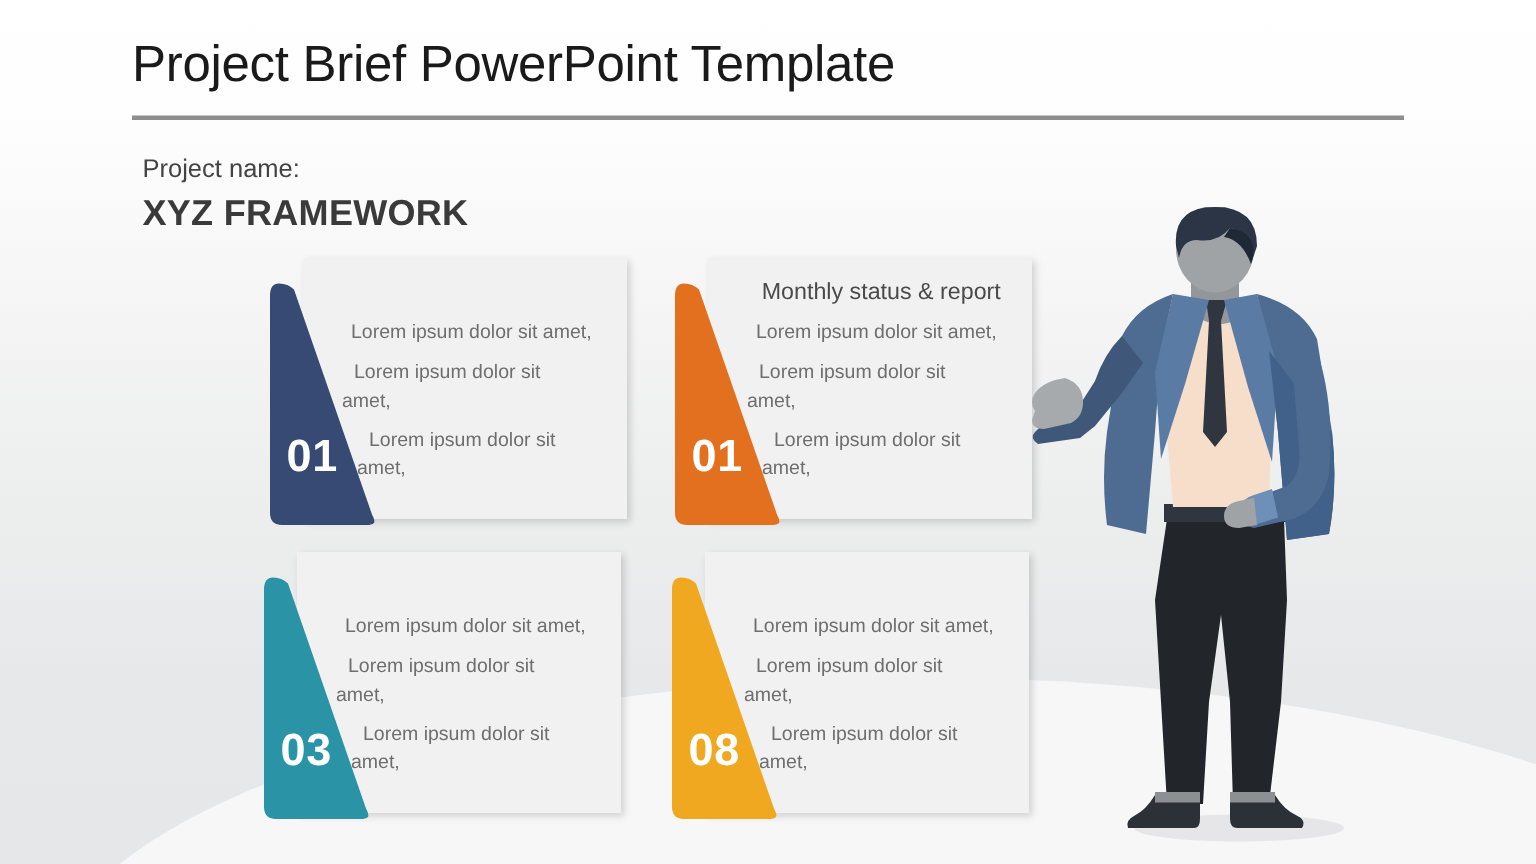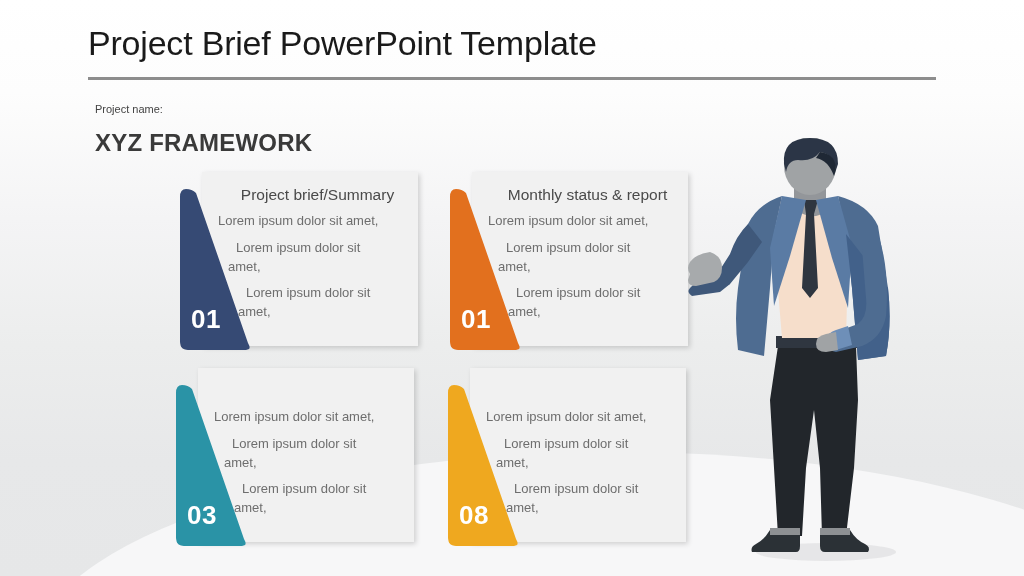--- a/index.html
+++ b/index.html
@@ -52,21 +52,21 @@
     left: 88px;
     top: 77px;
     width: 848px;
     height: 3px;
     background: #8d8d8d;
   }
   .project-label {
     position: absolute;
     left: 95px;
     top: 103px;
-    font-size: 11px;
+    font-size: 17px;
     color: #434343;
   }
   .project-value {
     position: absolute;
     left: 95px;
     top: 129px;
     font-size: 24px;
     font-weight: bold;
     color: #3a3a3a;
     letter-spacing: 0.2px;
@@ -94,22 +94,22 @@
     width: 72px;
     height: 169px;
     border-radius: 6px;
     overflow: hidden;
   }
   .card-wedge svg { display: block; }
 
   .card-number {
     position: absolute;
     left: 11px;
-    bottom: 18px;
-    font-size: 26px;
+    bottom: 30px;
+    font-size: 30px;
     font-weight: bold;
     color: #ffffff;
     letter-spacing: 0.5px;
     line-height: 1;
   }
   .card-heading {
     position: absolute;
     left: 40px;
     top: 14px;
     width: 195px;
@@ -120,21 +120,21 @@
   .card-body {
     position: absolute;
     left: 34px;
     top: 40px;
     width: 200px;
     font-size: 13px;
     color: #6e6e6e;
     line-height: 1.38;
   }
   .card-body p { margin: 0; }
-  .card-body p.l1 { margin-left: 4px;  margin-bottom: 9px; }
+  .card-body p.l1 { margin-left: 20px;  margin-bottom: 9px; }
   .card-body p.l2 { margin-left: 22px; margin-bottom: 1px; }
   .card-body p.l3 { margin-left: 14px; margin-bottom: 8px; }
   .card-body p.l4 { margin-left: 32px; margin-bottom: 1px; }
   .card-body p.l5 { margin-left: 24px; }
 
   
   #card-1 { left: 180px; top: 172px; }
   #card-2 { left: 450px; top: 172px; }
   #card-3 { left: 176px; top: 368px; }
   #card-4 { left: 448px; top: 368px; }
@@ -162,21 +162,20 @@
   <div class="project-value">XYZ FRAMEWORK</div>
 
   <div class="card" id="card-1">
     <div class="card-sheet"></div>
     <div class="card-wedge">
       <svg width="72" height="169" viewBox="0 0 72 169">
         <path d="M6 8 Q0 8 0 16 L0 161 Q0 169 8 169 L66 169 Q72 169 68 162 L16 12 Q12 8 6 8 Z" fill="#364A74"></path>
       </svg>
     </div>
     <div class="card-number">01</div>
-    <div class="card-heading">Project brief/Summary</div>
     <div class="card-body">
       <p class="l1">Lorem ipsum dolor sit amet,</p>
       <p class="l2">Lorem ipsum dolor sit</p>
       <p class="l3">amet,</p>
       <p class="l4">Lorem ipsum dolor sit</p>
       <p class="l5">amet,</p>
     </div>
   </div>
 
   <div class="card" id="card-2">

